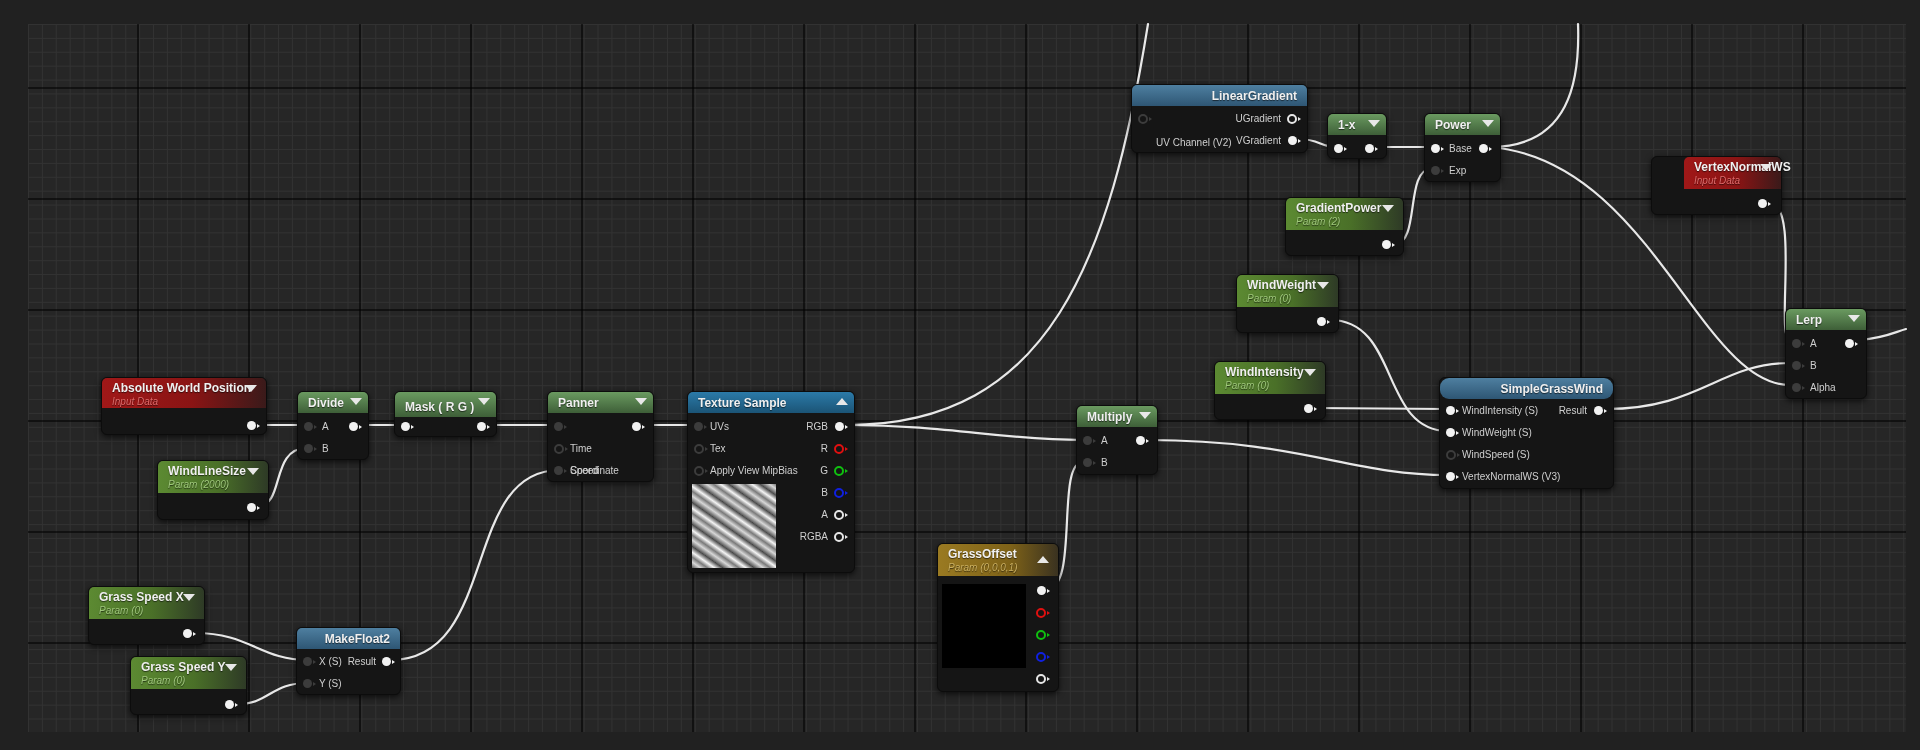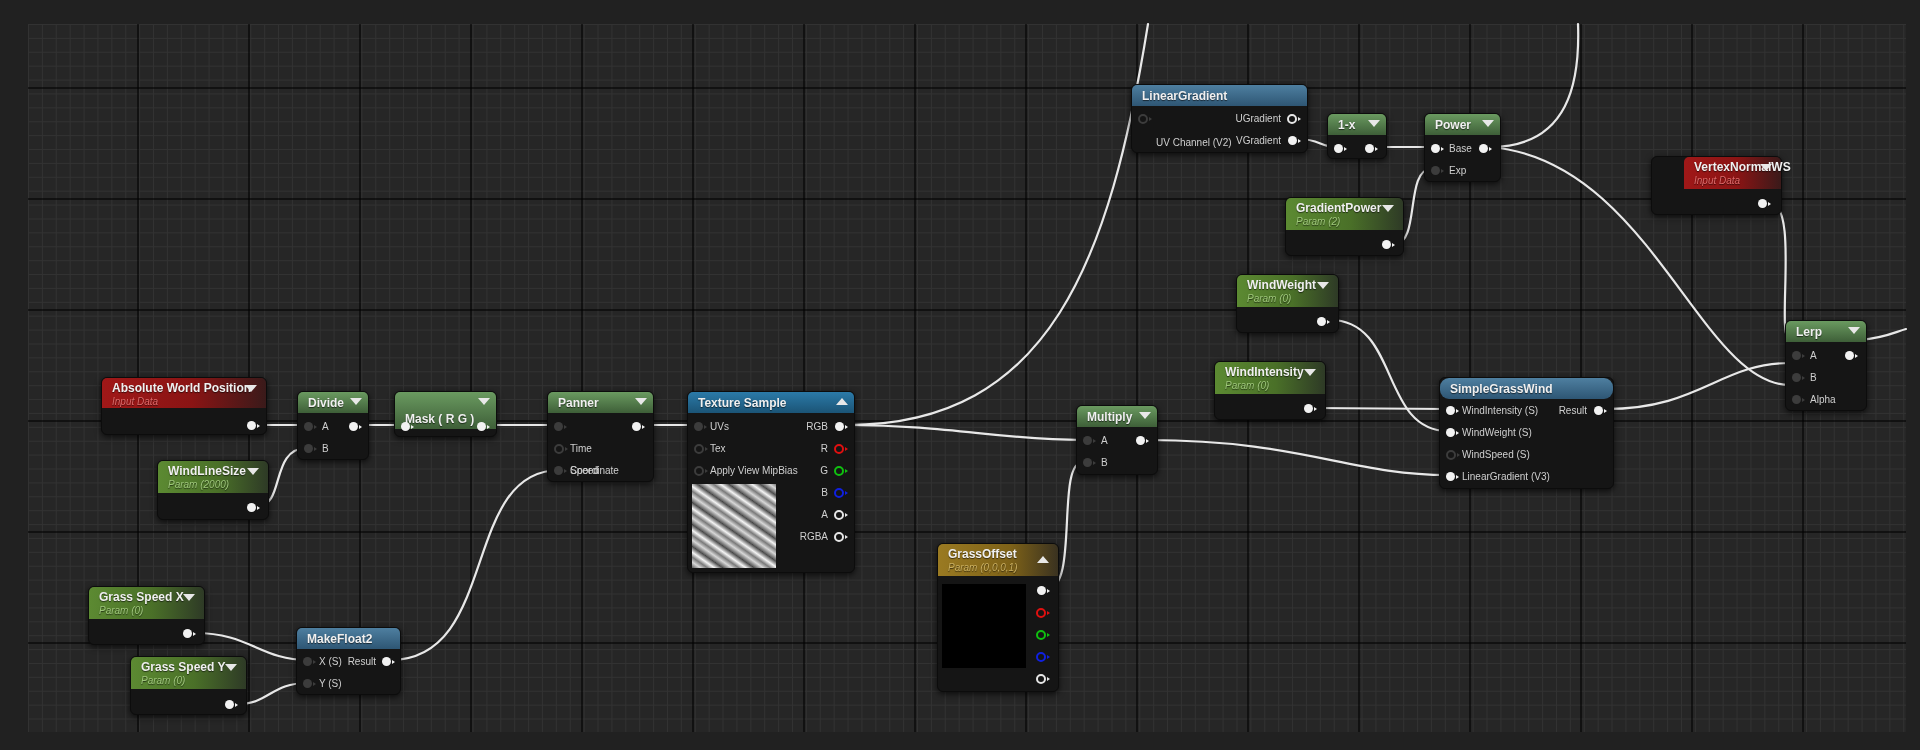--- a/index.html
+++ b/index.html
@@ -39,21 +39,21 @@
   }
   .hdr .sub {
     display:block; font-weight:normal; font-style:italic; font-size:10px;
     margin-top:1px;
   }
   .hdr.green { background:linear-gradient(to right, #5c8a32 0%, #4a7028 55%, #2e3a26 100%); }
   .hdr.green .sub { color:#9ec77a; }
   .hdr.greenop { background:linear-gradient(to bottom, #6a9a60 0%, #3e5f38 100%); text-align:left; }
   .hdr.red { background:linear-gradient(to right, #a01818 0%, #8a1414 55%, #3a1a1a 100%); }
   .hdr.red .sub { color:#e06a6a; }
-  .hdr.blue { background:linear-gradient(to bottom, #4e7fa0 0%, #2e5674 100%); }
+  .hdr.blue { background:linear-gradient(to bottom, #4e7fa0 0%, #2e5674 100%);text-align:right; }
   .hdr.teal { background:linear-gradient(to bottom, #2b7aa8 0%, #1b5476 100%); }
   .hdr.gold { background:linear-gradient(to right, #9a7a22 0%, #7e6218 60%, #3a3220 100%); }
   .hdr.gold .sub { color:#cbb060; }
   .arrow {
     position:absolute; right:9px; top:7px; width:0; height:0;
     border-left:6px solid transparent; border-right:6px solid transparent;
     border-top:7px solid #e8e8e8;
   }
   .arrow.up { border-top:none; border-bottom:7px solid #e8e8e8; }
   .row { position:absolute; font-size:10px; color:#cfcfcf; white-space:nowrap; }
@@ -164,21 +164,21 @@
     <div class="arrow" style="top:6px;right:6px;"></div>
   </div>
   <div class="pin off" style="left:6px;top:30px;"></div>
   <div class="row" style="left:24px;top:29px;">A</div>
   <div class="pin on" style="right:10px;top:30px;"></div>
   <div class="pin off" style="left:6px;top:52px;"></div>
   <div class="row" style="left:24px;top:51px;">B</div>
 </div>
 
 <div class="node" style="left:394px;top:391px;width:101px;height:44px;">
-  <div class="hdr greenop" style="height:17px;padding-top:20px;">
+  <div class="hdr greenop" style="height:17px;padding-top:8px;">
     <span>Mask ( R G )</span>
     <div class="arrow" style="top:6px;right:6px;"></div>
   </div>
   <div class="pin on" style="left:6px;top:30px;"></div>
   <div class="pin on" style="right:10px;top:30px;"></div>
 </div>
 
 <div class="node" style="left:547px;top:391px;width:105px;height:89px;">
   <div class="hdr greenop" style="height:17px;padding-top:4px;">
     <span>Panner</span>
@@ -341,33 +341,33 @@
   </div>
   <div class="pin on" style="left:6px;top:28px;"></div>
   <div class="row" style="left:22px;top:27px;">WindIntensity (S)</div>
   <div class="row" style="right:26px;top:27px;">Result</div>
   <div class="pin on" style="right:10px;top:28px;"></div>
   <div class="pin on" style="left:6px;top:50px;"></div>
   <div class="row" style="left:22px;top:49px;">WindWeight (S)</div>
   <div class="pin dring" style="left:6px;top:72px;"></div>
   <div class="row" style="left:22px;top:71px;">WindSpeed (S)</div>
   <div class="pin on" style="left:6px;top:94px;"></div>
-  <div class="row" style="left:22px;top:93px;">LinearGradient (V3)</div>
+  <div class="row" style="left:22px;top:93px;">VertexNormalWS (V3)</div>
 </div>
 
 <div class="node" style="left:1651px;top:156px;width:129px;height:57px;">
   <div class="hdr red" style="height:29px;margin-left:32px;">
     <span>VertexNormalWS</span>
     <span class="sub">Input Data</span>
     <div class="arrow"></div>
   </div>
   <div class="pin on" style="right:14px;top:42px;"></div>
 </div>
 
-<div class="node" style="left:1785px;top:320px;width:80px;height:89px;">
+<div class="node" style="left:1785px;top:308px;width:80px;height:89px;">
   <div class="hdr greenop" style="height:17px;padding-top:4px;">
     <span>Lerp</span>
     <div class="arrow" style="top:6px;right:6px;"></div>
   </div>
   <div class="pin off" style="left:6px;top:30px;"></div>
   <div class="row" style="left:24px;top:29px;">A</div>
   <div class="pin on" style="right:12px;top:30px;"></div>
   <div class="pin off" style="left:6px;top:52px;"></div>
   <div class="row" style="left:24px;top:51px;">B</div>
   <div class="pin off" style="left:6px;top:74px;"></div>

